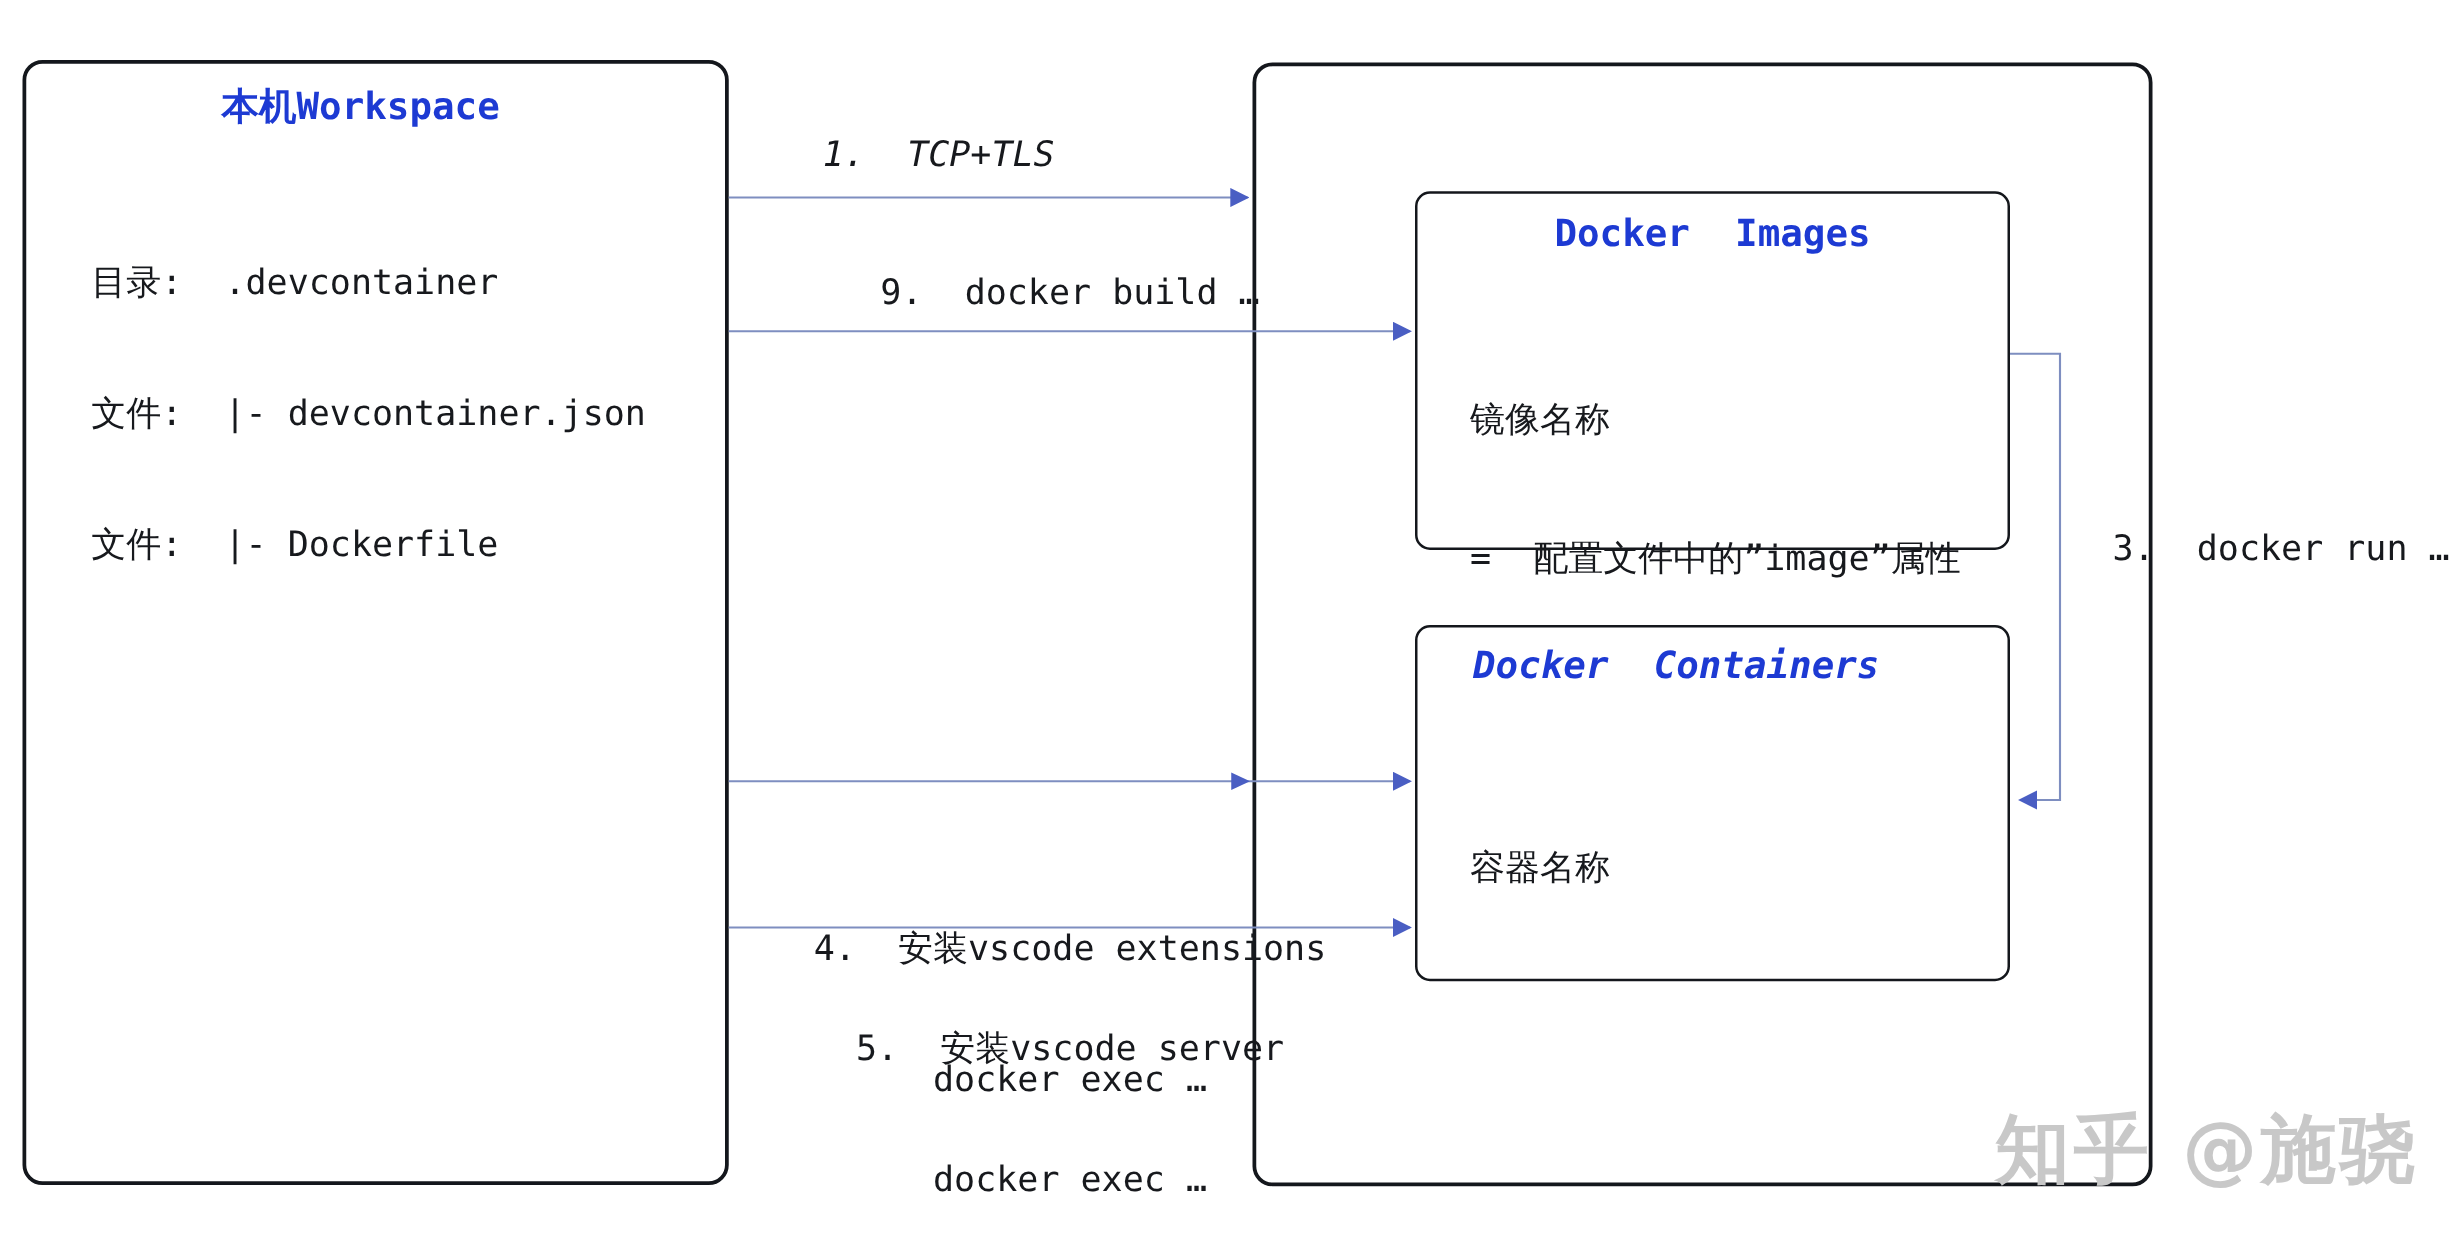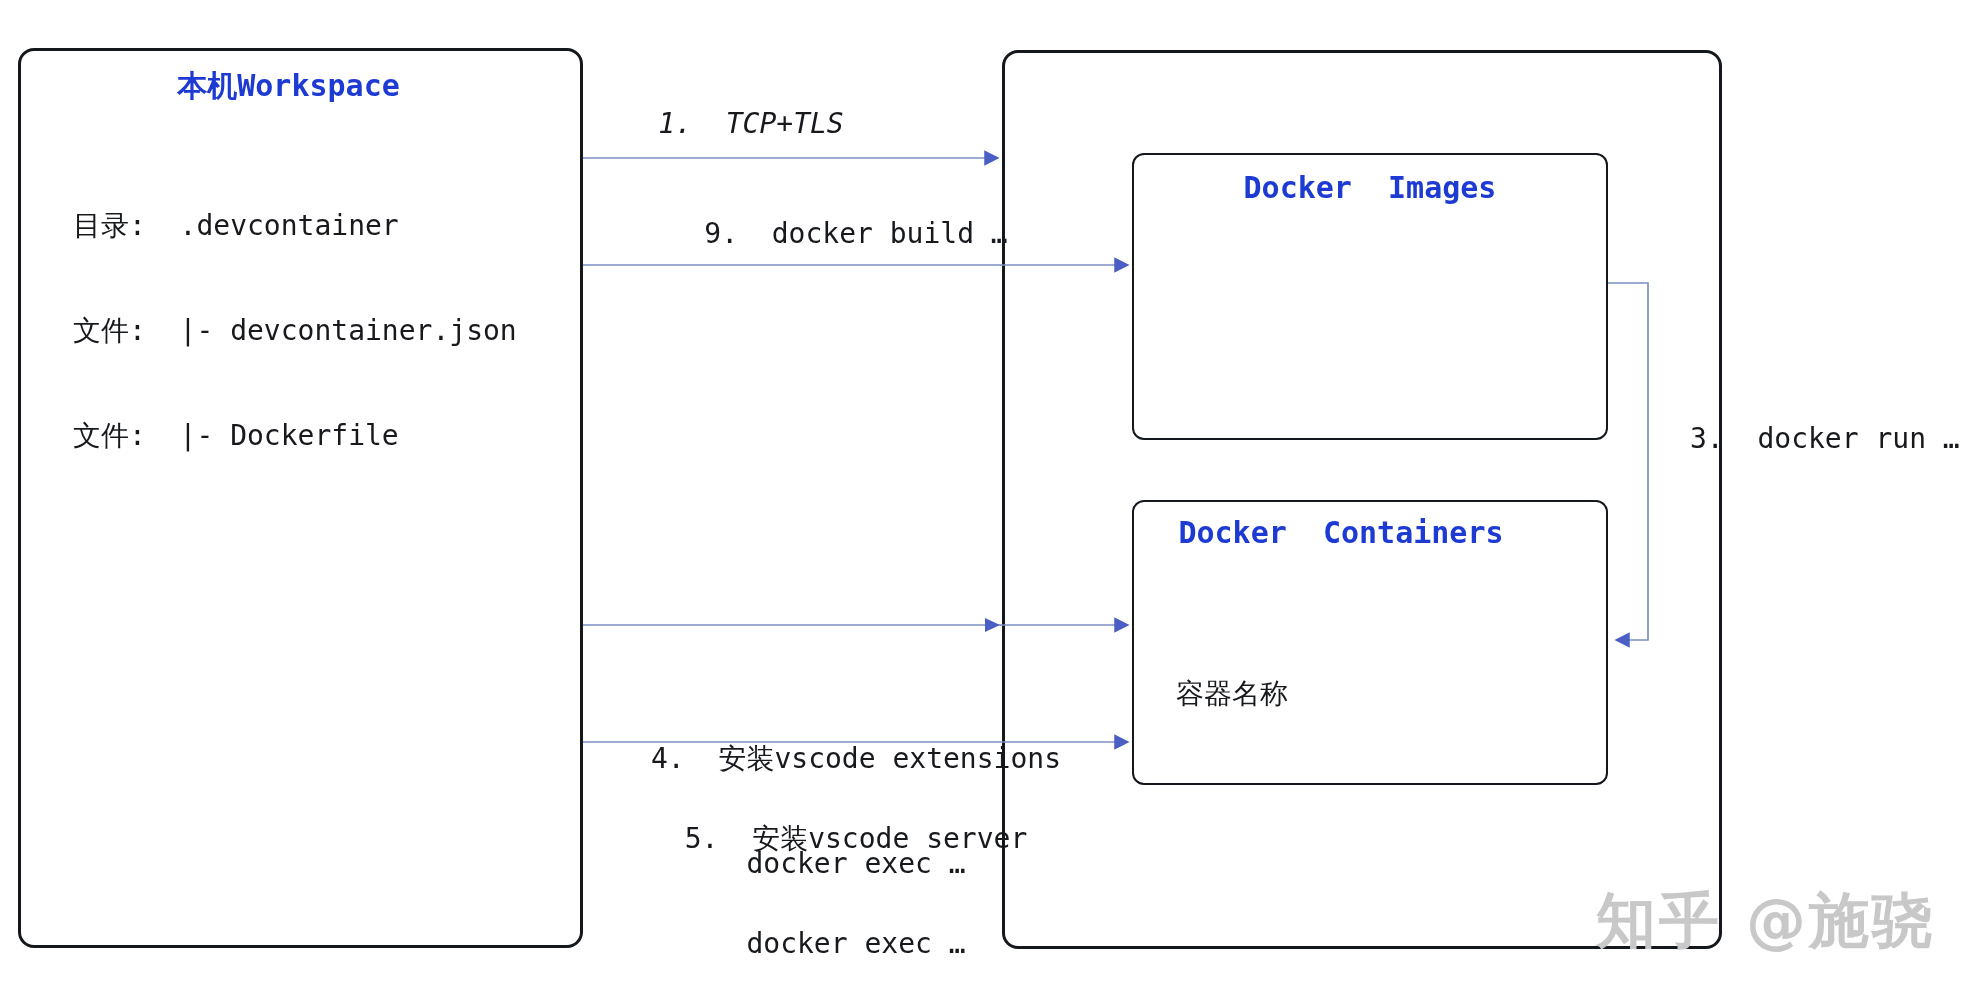--- a/index.html
+++ b/index.html
@@ -47,23 +47,27 @@
   <div class="body-lines" style="left:73px;top:138px;">
     <div>目录:  .devcontainer</div>
     <div>文件:  |- devcontainer.json</div>
     <div>文件:  |- Dockerfile</div>
   </div>
 
   <div class="box" style="left:1002px;top:50px;width:720px;height:899px;"></div>
 
   <div class="box inner" style="left:1132px;top:153px;width:476px;height:287px;"></div>
   <div class="box-title t30" style="left:1132px;top:170px;width:476px;">Docker  Images</div>
+  <div class="body-lines wide" style="left:1176px;top:243px;">
+    <div>镜像名称</div>
+    <div>=  配置文件中的”image”属性</div>
+  </div>
 
   <div class="box inner" style="left:1132px;top:500px;width:476px;height:285px;"></div>
-  <div class="box-title t30" style="left:1132px;top:515px;width:418px;">Docker  Containers</div>
+  <div class="box-title t30" style="left:1132px;top:515px;width:418px;font-style:italic;">Docker  Containers</div>
   <div class="body-lines wide" style="left:1176px;top:601px;">
     <div>容器名称</div>
   </div>
 
   <svg class="overlay" width="1966" height="997" viewBox="0 0 1966 997">
     <defs>
       <marker id="ah" viewBox="0 0 10 10" refX="9" refY="5" markerWidth="9" markerHeight="9" orient="auto">
         <path class="ahead" d="M0,0 L10,5 L0,10 z"></path>
       </marker>
     </defs>

